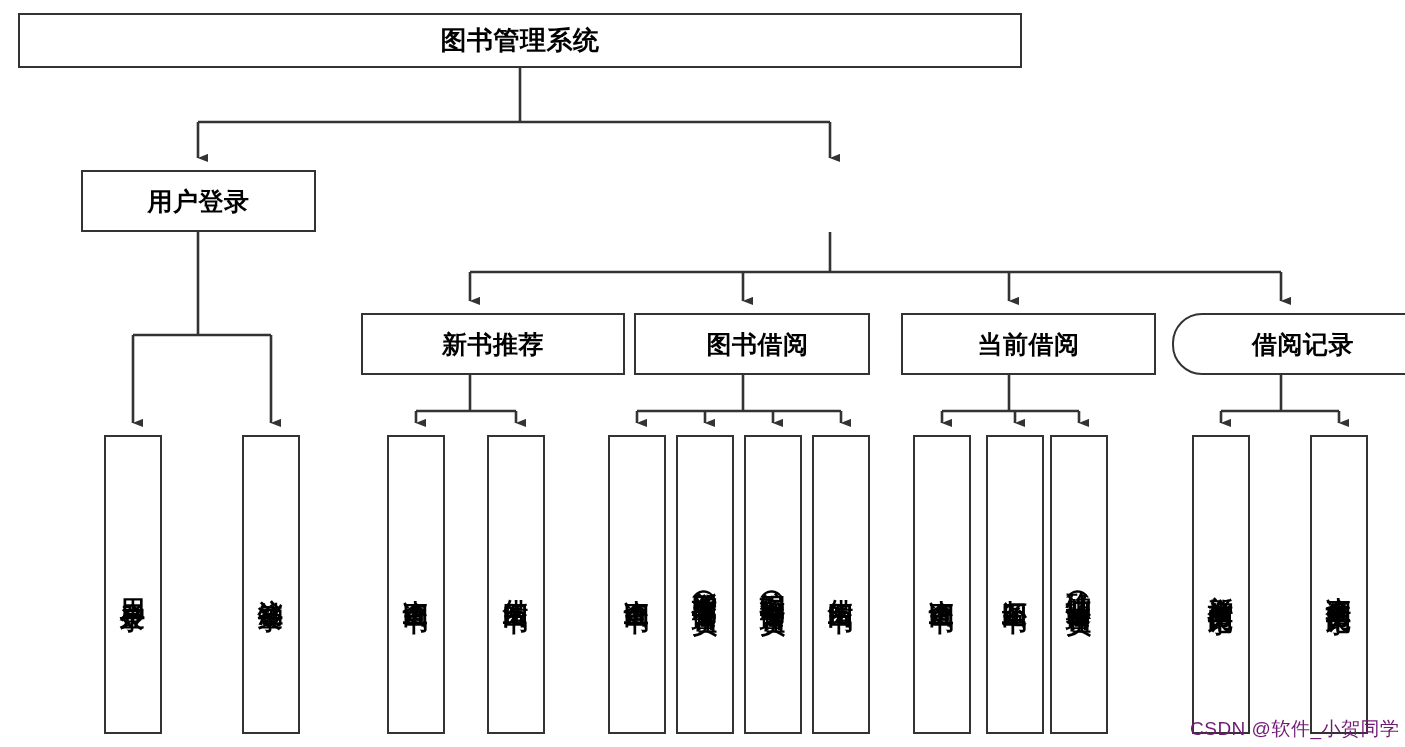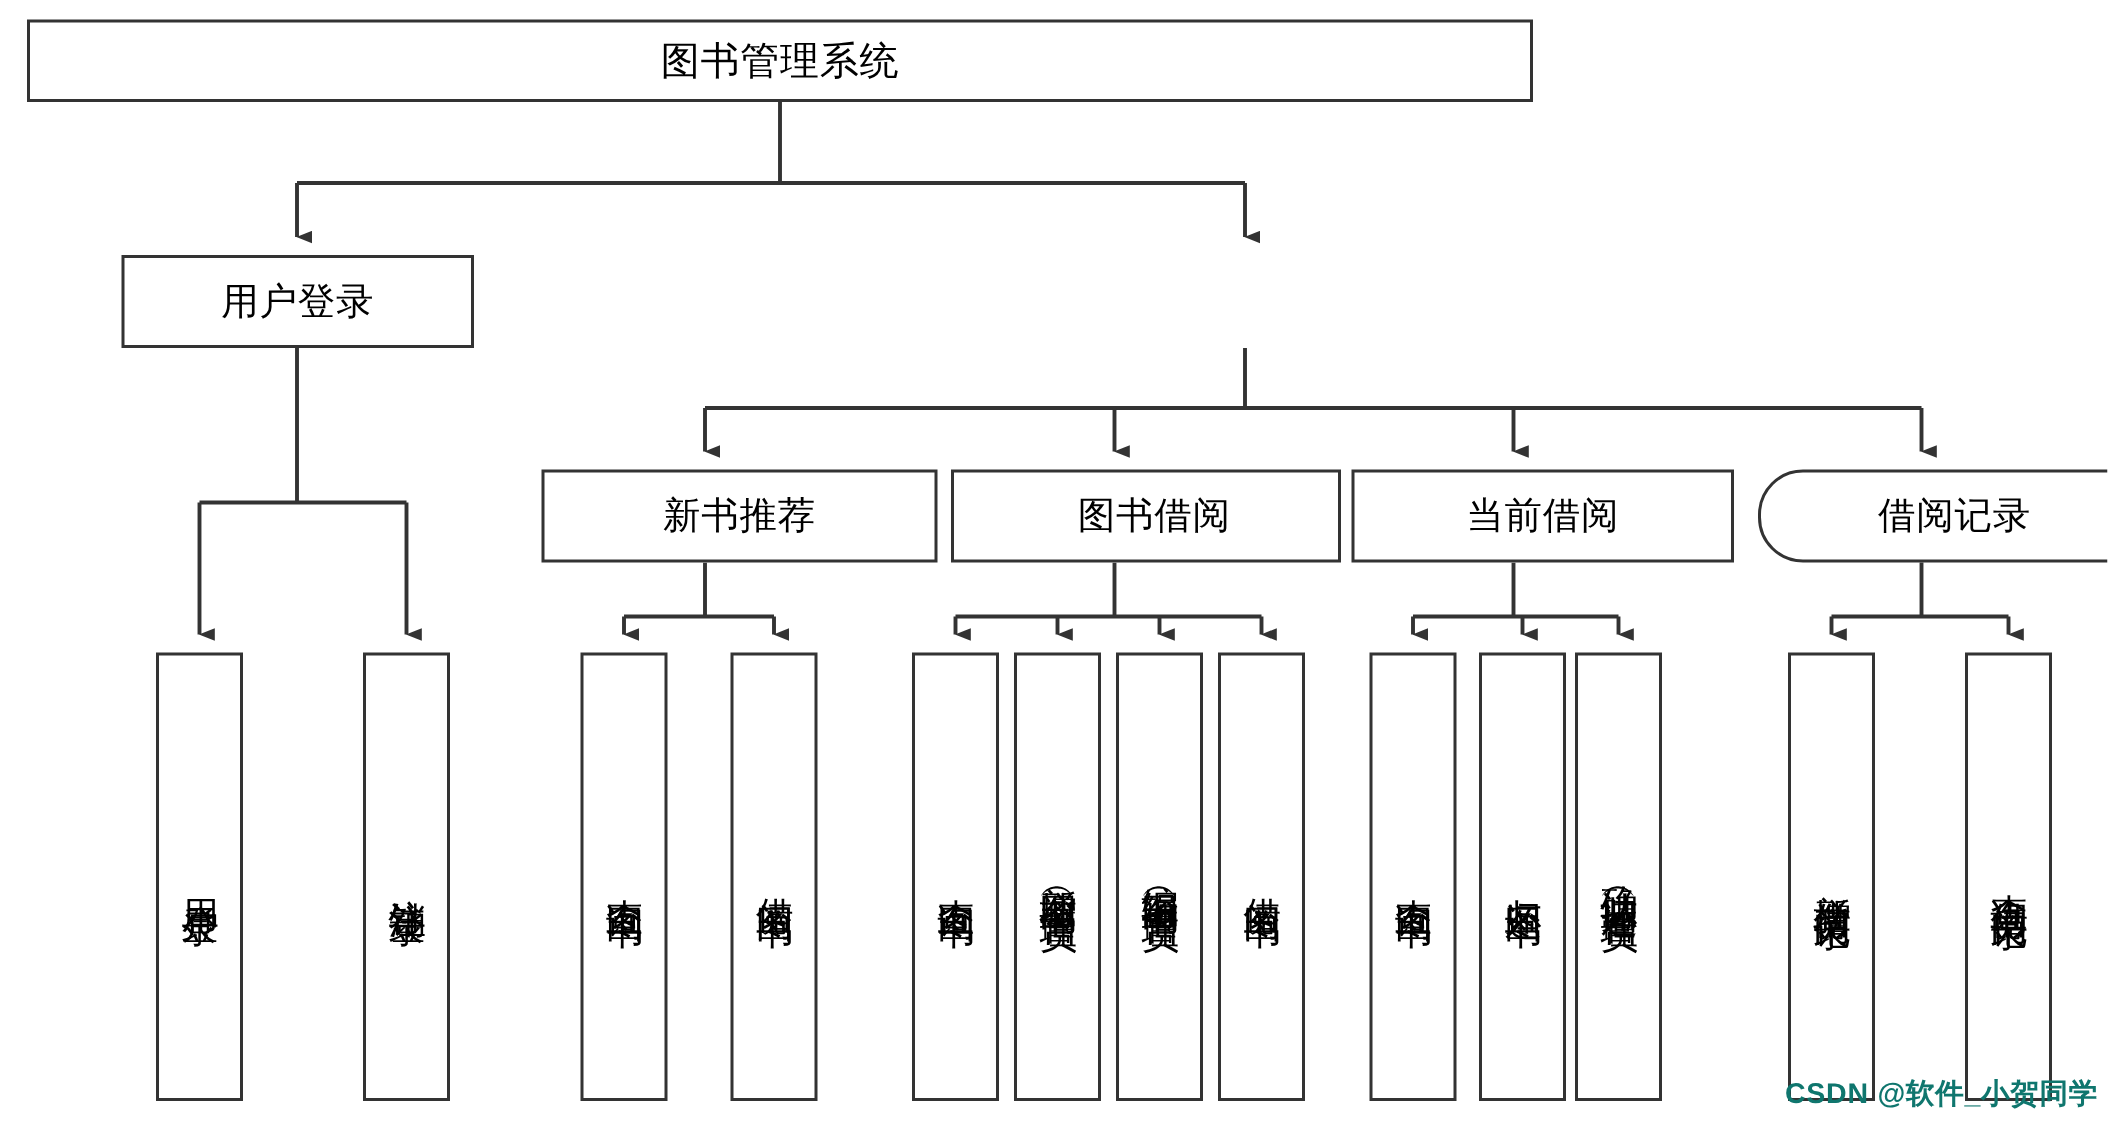--- a/index.html
+++ b/index.html
@@ -28,20 +28,21 @@
   .node {
     position: absolute;
     box-sizing: border-box;
     border: 2.5px solid #333333;
     background: #ffffff;
     display: flex;
     align-items: center;
     justify-content: center;
     color: #000000;
     z-index: 2;
+    font-weight: bold;
   }
   .node .lbl {
     display: block;
     text-align: center;
     line-height: 1.08;
     white-space: pre;
   }
   
   .node.h .lbl {
     font-size: 25px;
@@ -58,26 +59,25 @@
   .node.v .lbl {
     writing-mode: vertical-rl;
     text-orientation: upright;
     font-size: 25px;
     line-height: 1.12;
     letter-spacing: 3px;
     max-height: 278px;
   }
   .watermark {
     position: absolute;
-    color: #0f766e;
+    color: #701a75;
     font-size: 19px;
     letter-spacing: 0.5px;
     z-index: 5;
     white-space: pre;
-    font-weight: bold;
   }
 </style>
 </head>
 <body>
 
 <div id="canvas">
 
   <svg id="edges" viewBox="0 0 1405 747">
     <defs>
       <marker id="arr" markerWidth="9" markerHeight="11" refX="4.2" refY="10.2" orient="auto" markerUnits="userSpaceOnUse">
@@ -132,21 +132,21 @@
     <span class="lbl">图书管理系统</span>
   </div>
 
   <div class="node h" style="left:81px; top:170px; width:235px; height:62px;">
     <span class="lbl">用户登录</span>
   </div>
 
   <div class="node h" style="left:361px; top:313px; width:264px; height:62px;">
     <span class="lbl">新书推荐</span>
   </div>
-  <div class="node h" style="left:634px; top:313px; width:260px; height:62px;padding-left:11px;">
+  <div class="node h" style="left:634px; top:313px; width:236px; height:62px;padding-left:11px;">
     <span class="lbl">图书借阅</span>
   </div>
   <div class="node h" style="left:901px; top:313px; width:255px; height:62px;">
     <span class="lbl">当前借阅</span>
   </div>
   <div class="node h" style="left:1172px; top:313px; width:262px; height:62px;border-radius:30px;">
     <span class="lbl">借阅记录</span>
   </div>
 
   <div class="node v" style="left:104px; top:435px; width:58px; height:299px;">

